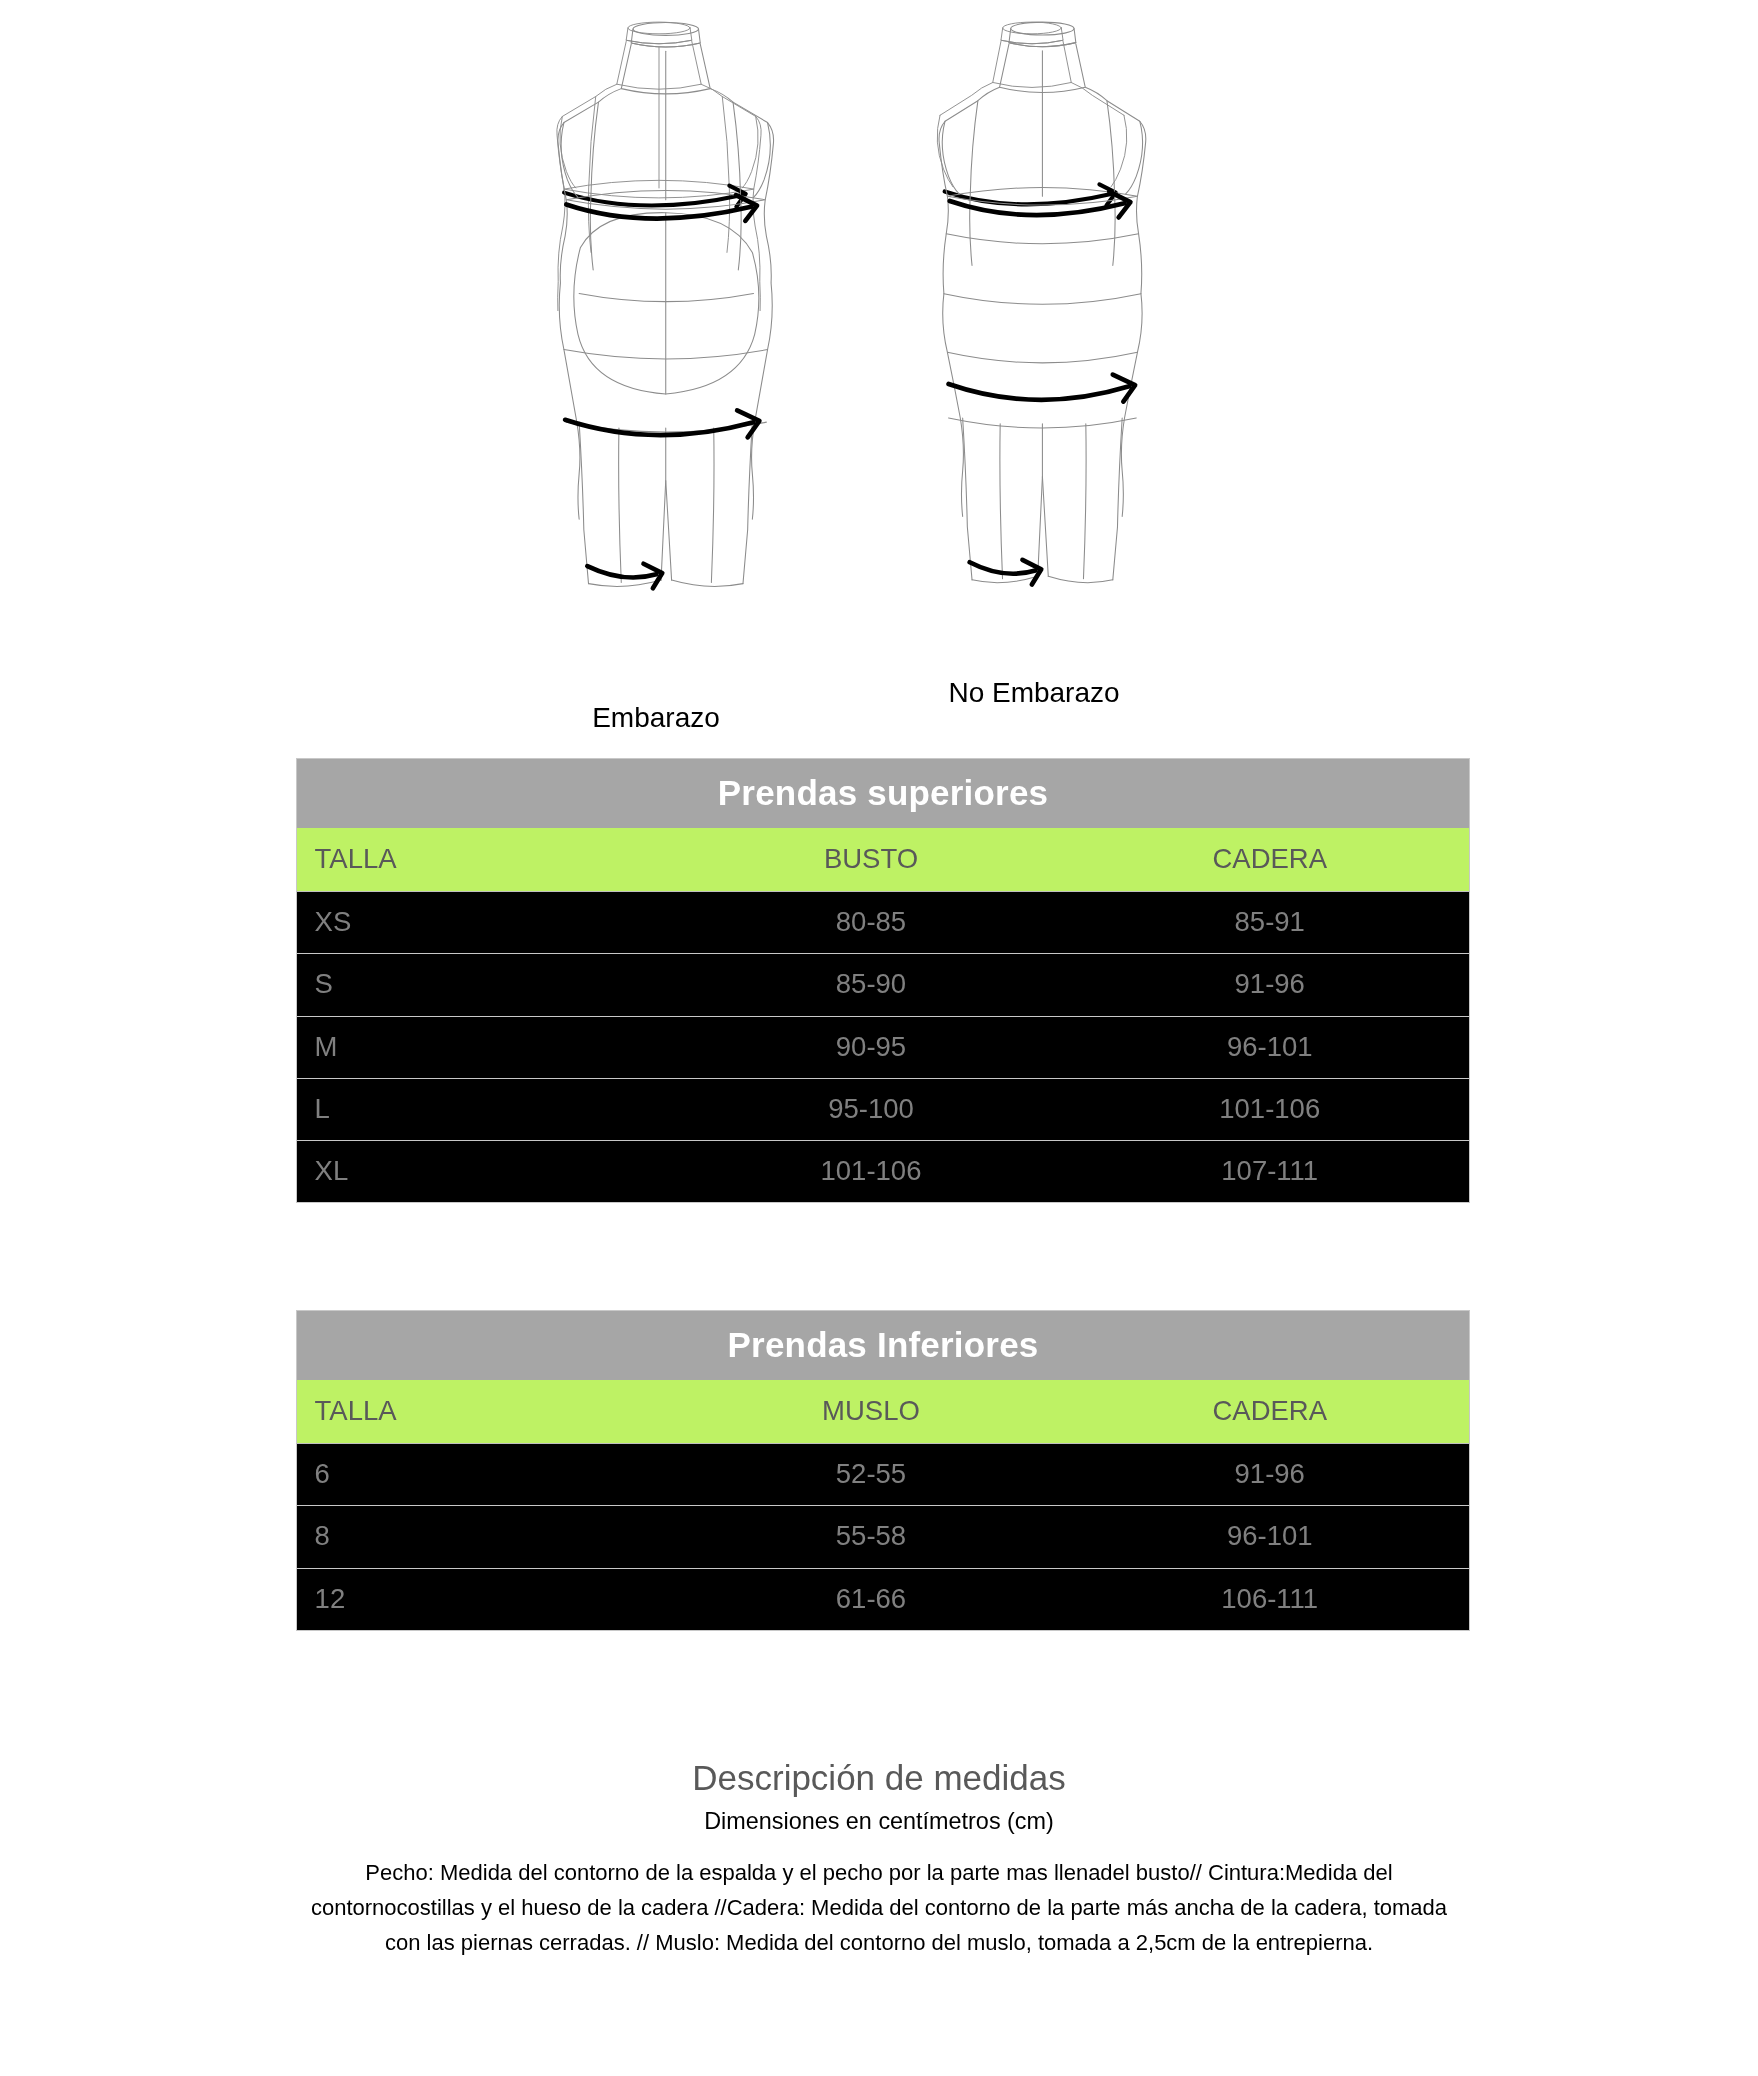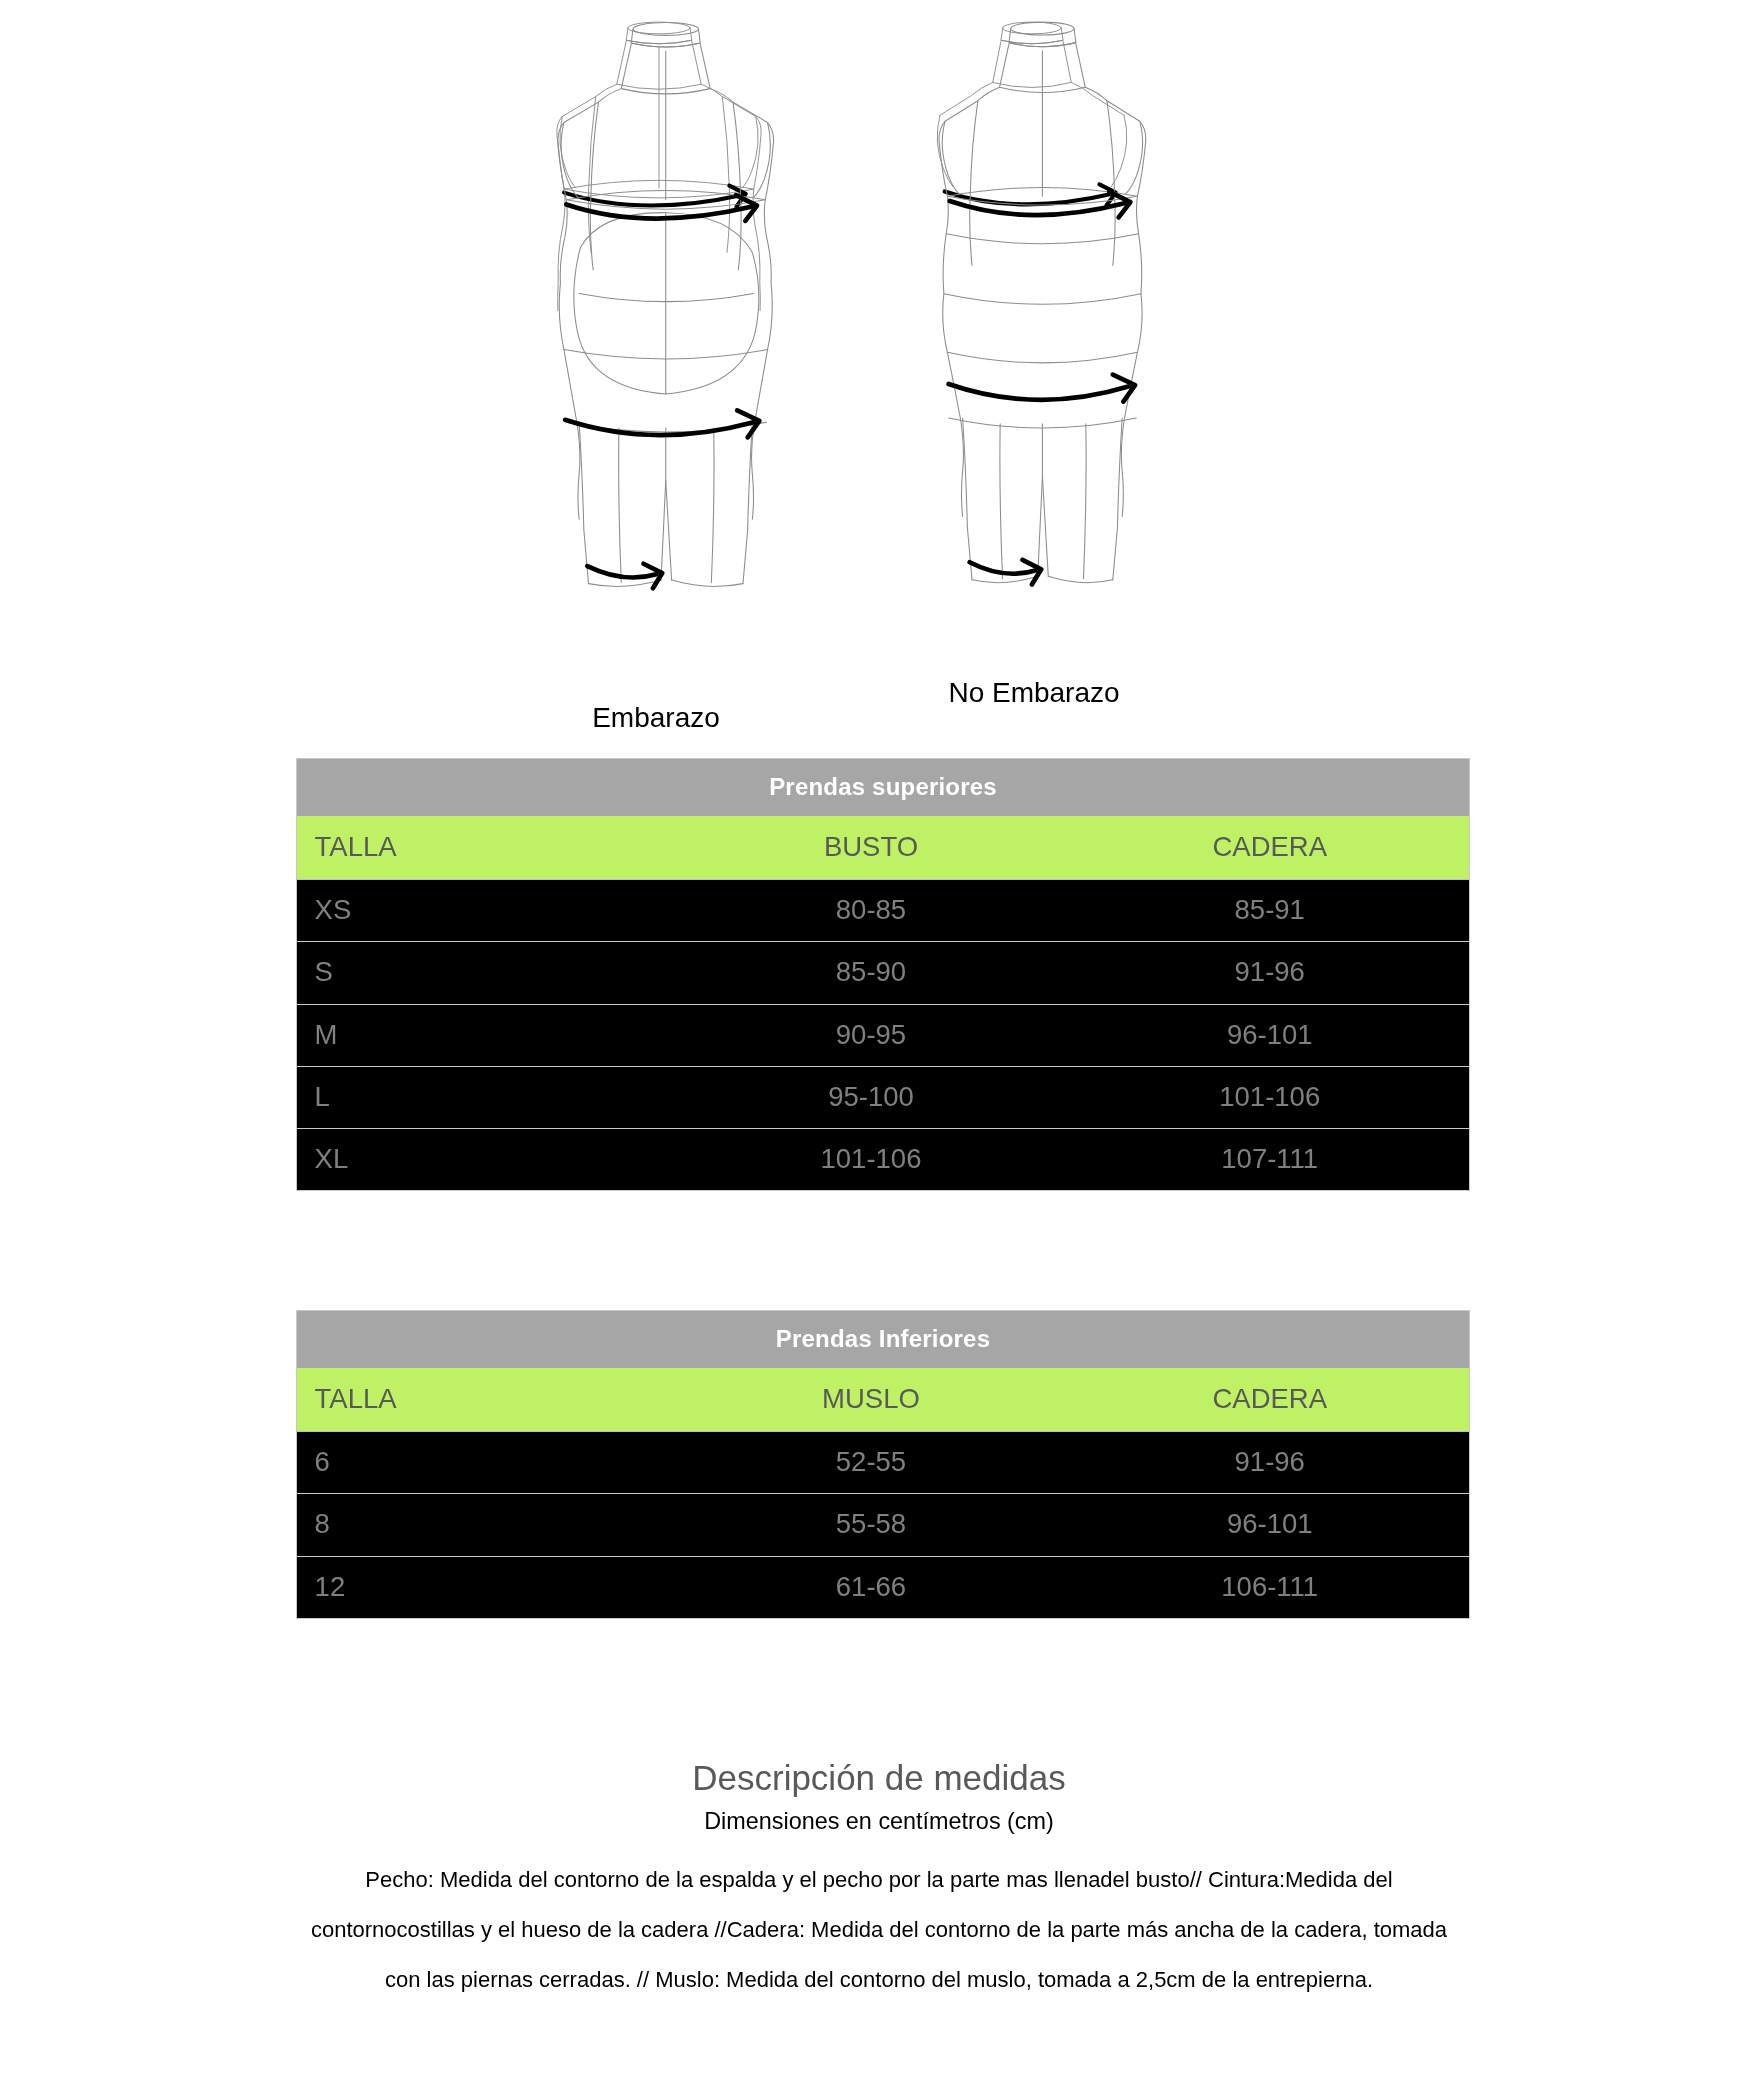--- a/index.html
+++ b/index.html
@@ -49,21 +49,21 @@
     border-collapse: collapse;
     table-layout: fixed;
     border: 0.6px solid #c8c8c8;
   }
   .size-table.upper { top: 758px; }
   .size-table.lower { top: 1310px; }
 
   .size-table .band th {
     background: #a6a6a6;
     color: #ffffff;
-    font-size: 24px;
+    font-size: 35px;
     font-weight: bold;
     text-align: center;
     padding: 13.5px 0 15.2px 0;
     border: none;
     letter-spacing: 0.2px;
   }
 
   .size-table thead.cols th {
     font-size: 27.5px;
     font-weight: normal;
@@ -118,21 +118,21 @@
     color: #595959;
   }
   .desc-sub {
     top: 1808px;
     font-size: 23.4px;
     color: #000000;
   }
   .desc-body {
     top: 1855px;
     font-size: 22px;
-    line-height: 50px;
+    line-height: 35px;
     color: #000000;
     left: 293px;
     width: 1172px;
     text-align: center;
   }
 </style>
 </head>
 <body>
 
 <div class="figures">

